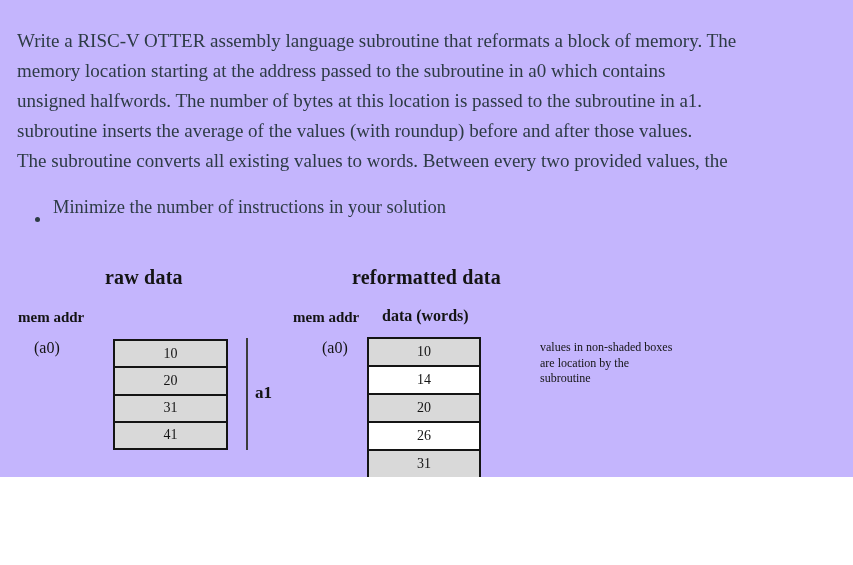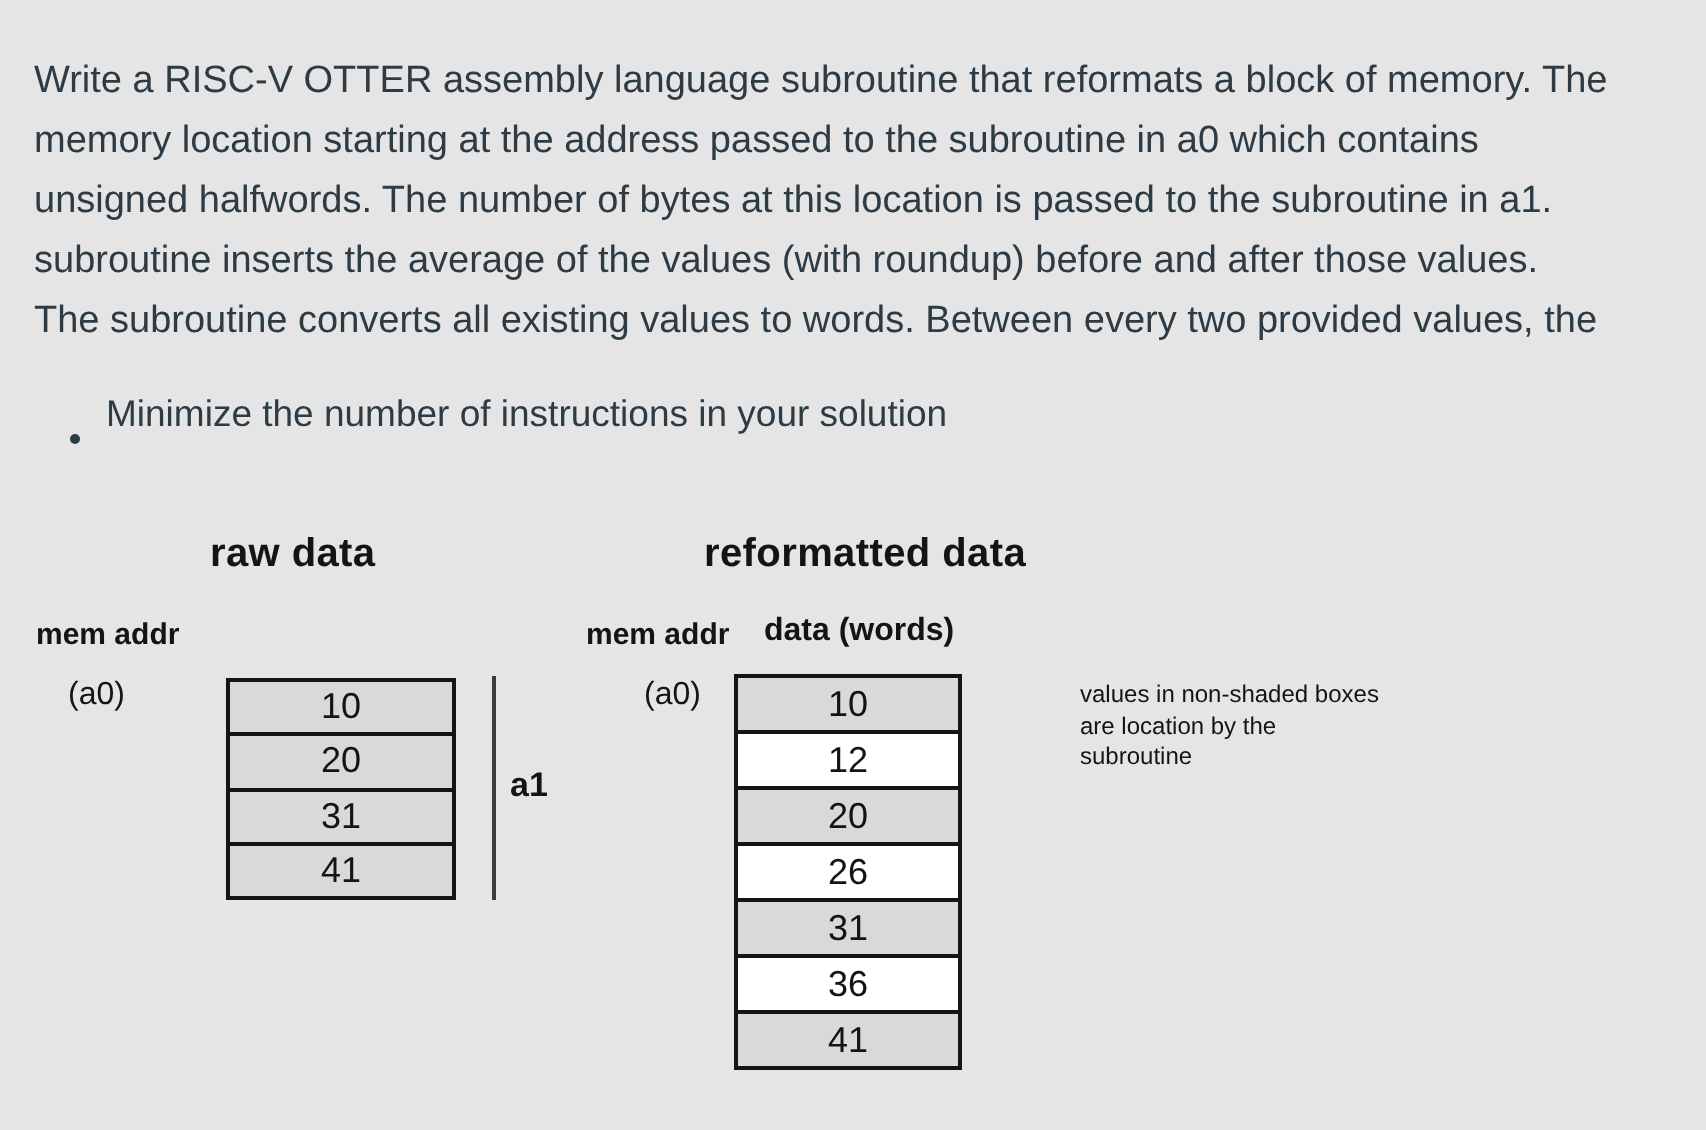--- a/index.html
+++ b/index.html
@@ -5,23 +5,23 @@
   :root{
     --text:#2d3b45;
     --dgtext:#141414;
     --border:#141414;
     --shaded:#d9d9d9;
   }
   *{margin:0;padding:0;box-sizing:border-box;}
   html,body{background:#ffffff;}
   .page{
     position:relative;
-    width:853px;height:565px;
-    background:#e5e5e5;
-    font-family:Liberation Sans, sans-serif;
+    width:853px;height:477px;
+    background:#c4b5fd;
+    font-family:Liberation Serif, serif;
     overflow:hidden;
   }
   
   .para{
     position:absolute;left:17px;top:26px;width:830px;
     color:var(--text);
     font-size:19px;line-height:30px;
   }
   .pline{white-space:nowrap;}
   .bullets{
@@ -50,21 +50,21 @@
   .lbl-a0.right{left:322px;top:339px;}
   .memtable{position:absolute;}
   .memtable.raw{left:113px;top:339px;width:115px;}
   .memtable.ref{left:367px;top:337px;width:114px;}
   .cell{
     width:100%;
     border:2px solid var(--border);
     margin-top:-2px;
     background:#ffffff;
     display:flex;align-items:center;justify-content:center;
-    font-size:18px;color:var(--dgtext);
+    font-size:14px;color:var(--dgtext);
   }
   .cell:first-child{margin-top:0;}
   .cell.shaded{background:var(--shaded);}
   .memtable.raw .cell{height:29.25px;}
   .memtable.ref .cell{height:30px;}
   .a1-bar{
     position:absolute;left:246px;top:338px;width:2px;height:112px;
     background:#3c3c3c;
   }
   .lbl-a1{left:255px;top:383px;font-size:17px;font-weight:600;}
@@ -104,21 +104,21 @@
     </div>
   <div class="a1-bar"></div>
   <div class="dg lbl-a1">a1</div>
 
   <div class="dg dg-title ref">reformatted data</div>
   <div class="dg dg-lbl lbl-memaddr-r">mem addr</div>
   <div class="dg dg-lbl lbl-data-r">data (words)</div>
   <div class="dg lbl-a0 right">(a0)</div>
   <div class="memtable ref">
       <div class="cell shaded">10</div>
-      <div class="cell">12</div>
+      <div class="cell">14</div>
       <div class="cell shaded">20</div>
       <div class="cell">26</div>
       <div class="cell shaded">31</div>
       <div class="cell">36</div>
       <div class="cell shaded">41</div>
     </div>
 
   <div class="note">
     <div>values in non-shaded boxes</div>
     <div>are location by the</div>

